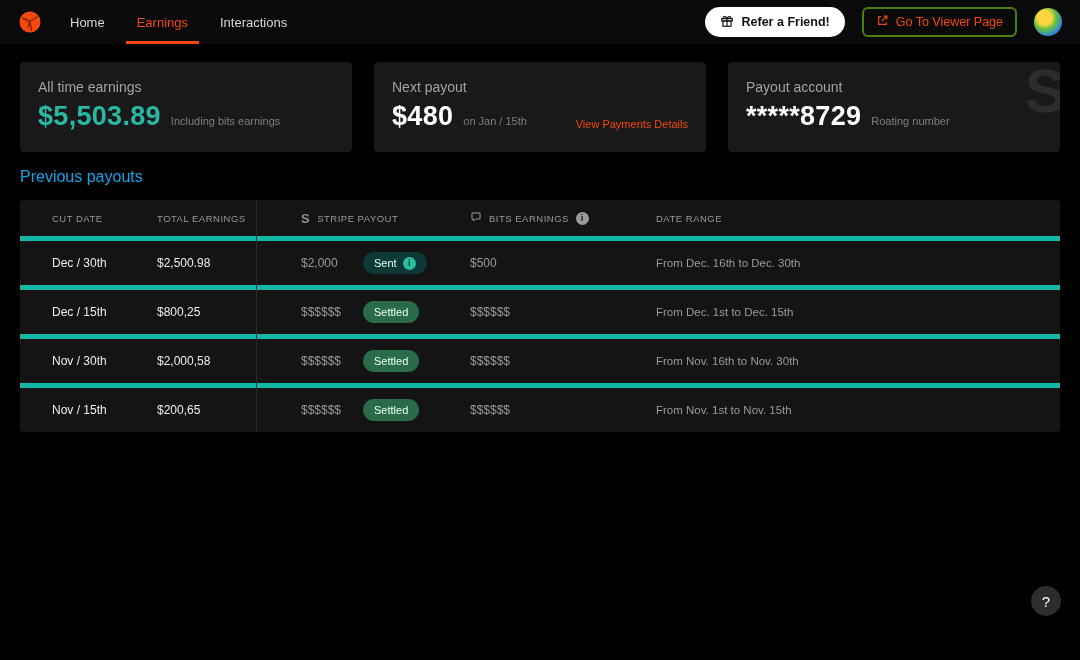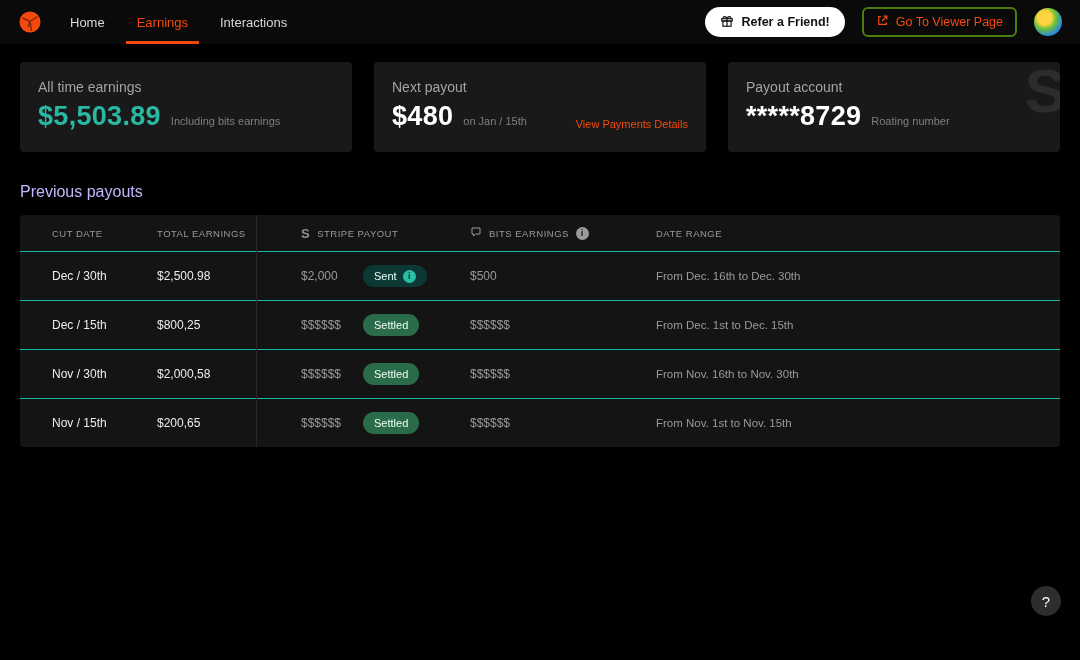--- a/index.html
+++ b/index.html
@@ -53,38 +53,38 @@
   .card-link {
     position:absolute; right:18px; top:56px; font-size:11px; color:#f4490c;
     cursor:pointer; z-index:2; text-decoration:none;
   }
   .stripe-watermark {
     position:absolute; right:-6px; top:-2px; font-size:62px; font-weight:bold;
     color:#2c2c2c; z-index:0; line-height:1; user-select:none;
   }
 
   
-  .section-title { margin:31px 20px 14px; font-size:16px; color:#c4b5fd; font-weight:normal; }
+  .section-title { margin:16px 20px 14px; font-size:16px; color:#0ea5e9; font-weight:normal; }
 
   
   .table { margin:0 20px; background:#141414; border-radius:4px; position:relative; }
   .vline { position:absolute; left:236px; top:0; bottom:0; width:1px; background:#292929; }
   .thead, .trow {
     display:grid; grid-template-columns:105px 144px 169px 186px 1fr;
     padding:0 24px 0 32px; align-items:center;
   }
   .thead { height:36px; font-size:9.5px; letter-spacing:.5px; color:#9a9a9a; }
   .th { display:flex; align-items:center; gap:7px; }
   .stripe-s { font-size:13px; font-weight:bold; color:#8f8f8f; line-height:1; }
   .info-ic {
     width:13px; height:13px; border-radius:50%; background:#9a9a9a; color:#141414;
     font-size:9px; font-weight:bold; font-style:normal;
     display:inline-flex; align-items:center; justify-content:center; cursor:pointer;
   }
-  .trow { height:49px; border-top:1px solid #14b8a6; font-size:12px; }
+  .trow { height:49px; border-top:5px solid #14b8a6; font-size:12px; }
   .c-white { color:#ededed; }
   .c-gray { color:#9a9a9a; }
   .c-range { color:#9a9a9a; font-size:11.5px; }
   .c-stripe { display:flex; align-items:center; color:#9a9a9a; }
   .s-amt { width:62px; }
   .badge {
     height:22px; border-radius:12px; display:inline-flex; align-items:center; gap:6px;
     padding:11px 11px; font-size:11px; white-space:nowrap;text-align:center;
   }
   .badge.sent { background:#0c3836; color:#eafffb; }

